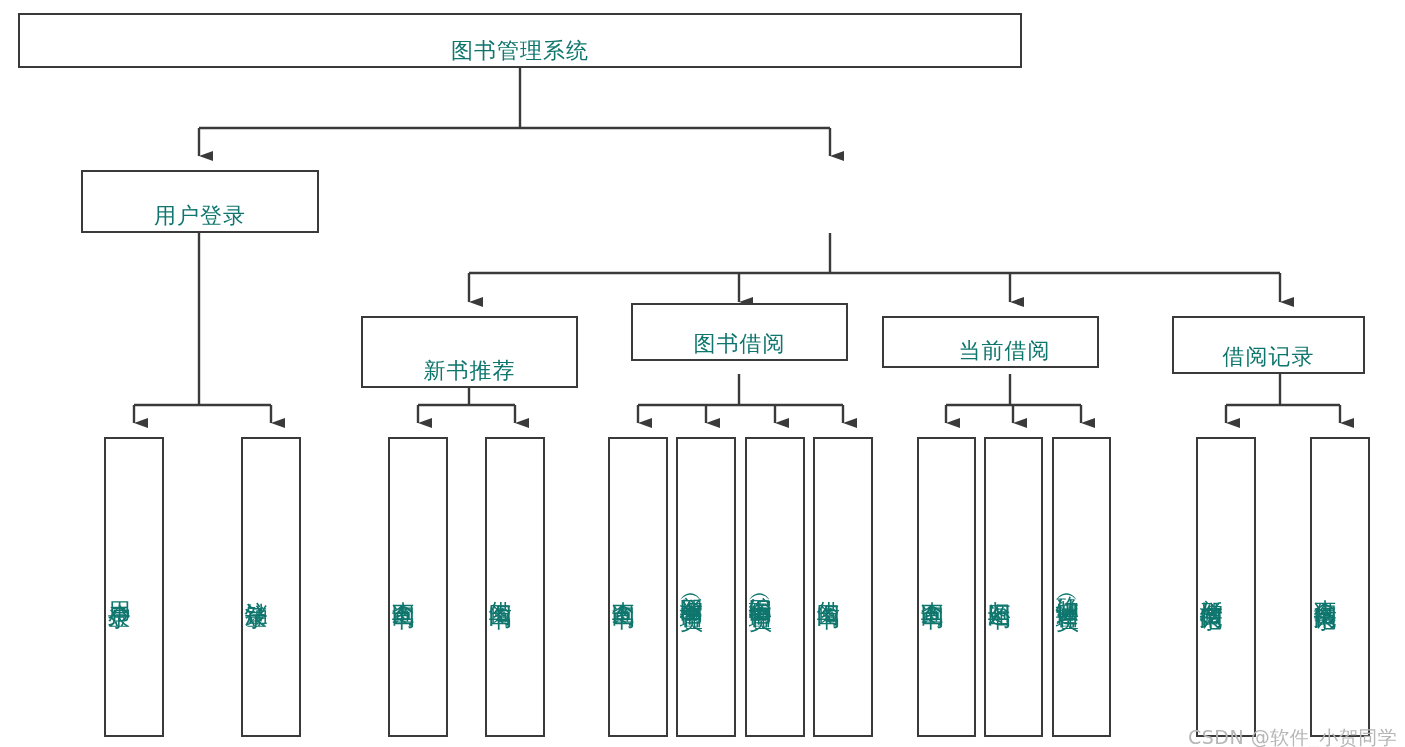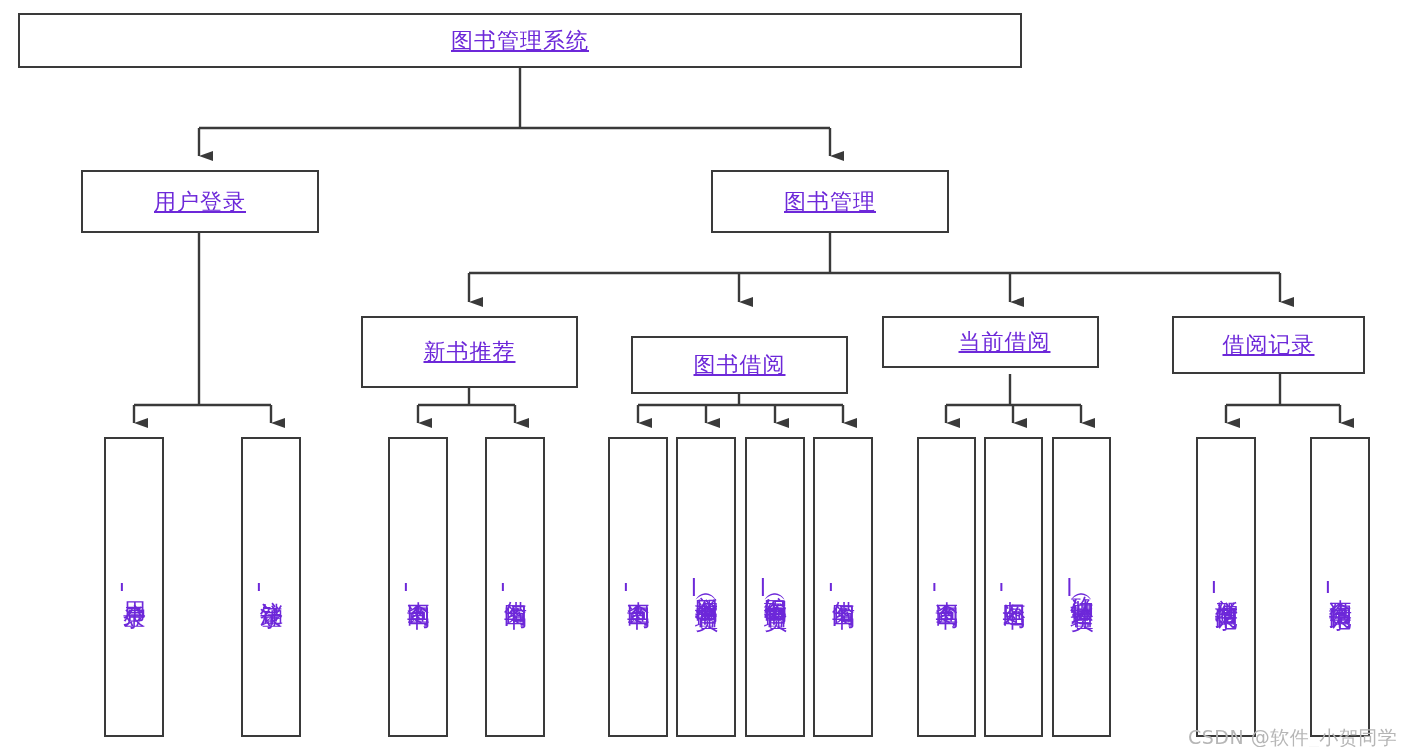--- a/index.html
+++ b/index.html
@@ -16,24 +16,23 @@
     height: 747px;
     background: #ffffff;
     overflow: hidden;
   }
   .node {
     position: absolute;
     box-sizing: border-box;
     border: 2px solid #3a3a3a;
     background: #ffffff;
     display: flex;
-    align-items: center;
+    align-items: flex-end;
     justify-content: center;
-    color: #6d28d9;
-    text-decoration: underline;
+    color: #0f766e;
   }
   .node.horiz {
     font-size: 22px;
     letter-spacing: 1px;
   }
   .node.vert {
     writing-mode: vertical-rl;
     text-orientation: upright;
     font-size: 23px;
     line-height: 1.12;
@@ -130,28 +129,25 @@
     <path class="edge" marker-end="url(#arrowdown)" d="M 1340 405 L 1340 423"></path>
   </svg>
 
   <div class="node horiz" style="left:18px; top:13px; width:1004px; height:55px;">
     <span>图书管理系统</span>
   </div>
 
   <div class="node horiz" style="left:81px; top:170px; width:238px; height:63px;">
     <span>用户登录</span>
   </div>
-  <div class="node horiz" style="left:711px; top:170px; width:238px; height:63px;">
-    <span>图书管理</span>
-  </div>
 
   <div class="node horiz" style="left:361px; top:316px; width:217px; height:72px;">
     <span>新书推荐</span>
   </div>
-  <div class="node horiz" style="left:631px; top:336px; width:217px; height:58px;">
+  <div class="node horiz" style="left:631px; top:303px; width:217px; height:58px;">
     <span>图书借阅</span>
   </div>
   <div class="node horiz" style="left:882px; top:316px; width:217px; height:52px;padding-left:28px;">
     <span>当前借阅</span>
   </div>
   <div class="node horiz" style="left:1172px; top:316px; width:193px; height:58px;">
     <span>借阅记录</span>
   </div>
 
   <div class="node vert" style="left:104px; top:437px; width:60px; height:300px;">

